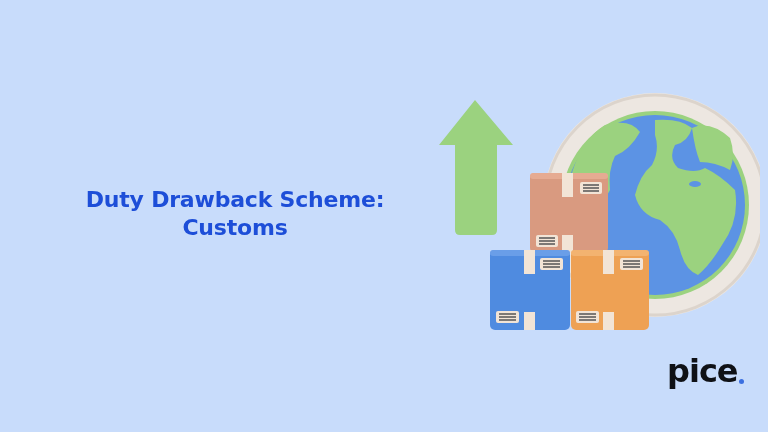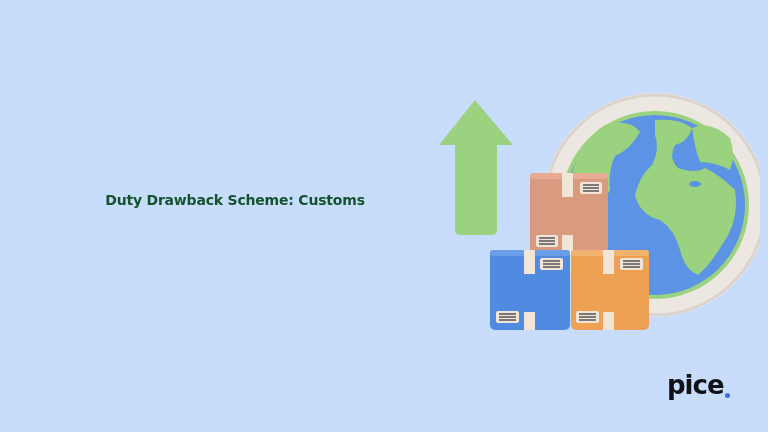--- a/index.html
+++ b/index.html
@@ -1,19 +1,19 @@
 <!DOCTYPE html>
 <html><head>
 <meta charset="utf-8">
 <style>
   html,body{margin:0;padding:0;}
   body{width:768px;height:432px;overflow:hidden;position:relative;font-family:"DejaVu Sans","Liberation Sans",sans-serif;}
   .canvas{position:absolute;inset:0;width:768px;height:432px;}
-  .title{position:absolute;left:30px;top:186px;width:410px;text-align:center;font-weight:bold;font-size:14px;line-height:28px;color:#14532d;letter-spacing:-0.2px;}
-  .logo{position:absolute;left:667px;top:370px;font-weight:bold;font-size:26px;color:#0f1116;letter-spacing:-1px;line-height:30px;}
+  .title{position:absolute;left:30px;top:186px;width:410px;text-align:center;font-weight:bold;font-size:22px;line-height:28px;color:#1d4ed8;letter-spacing:-0.2px;}
+  .logo{position:absolute;left:667px;top:356px;font-weight:bold;font-size:32px;color:#0f1116;letter-spacing:-1px;line-height:30px;}
   .logo .dot{position:absolute;right:-6px;bottom:2px;width:5px;height:5px;border-radius:50%;}
   .illus{position:absolute;left:430px;top:70px;width:330px;height:270px;}
 </style>
 </head>
 <body>
 
 <div class="canvas" style="background:#c8dcfb;">
 
   <div class="title">
     <div>Duty Drawback Scheme: Customs</div>

